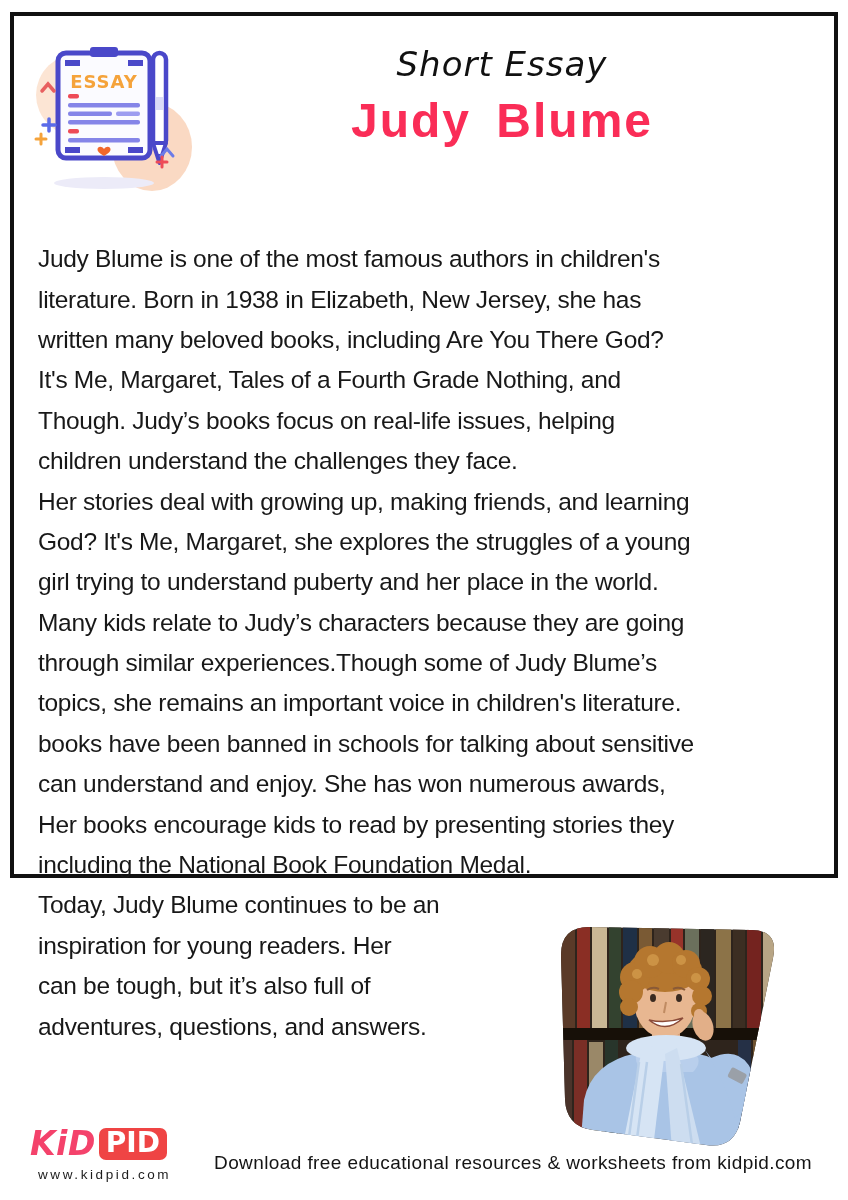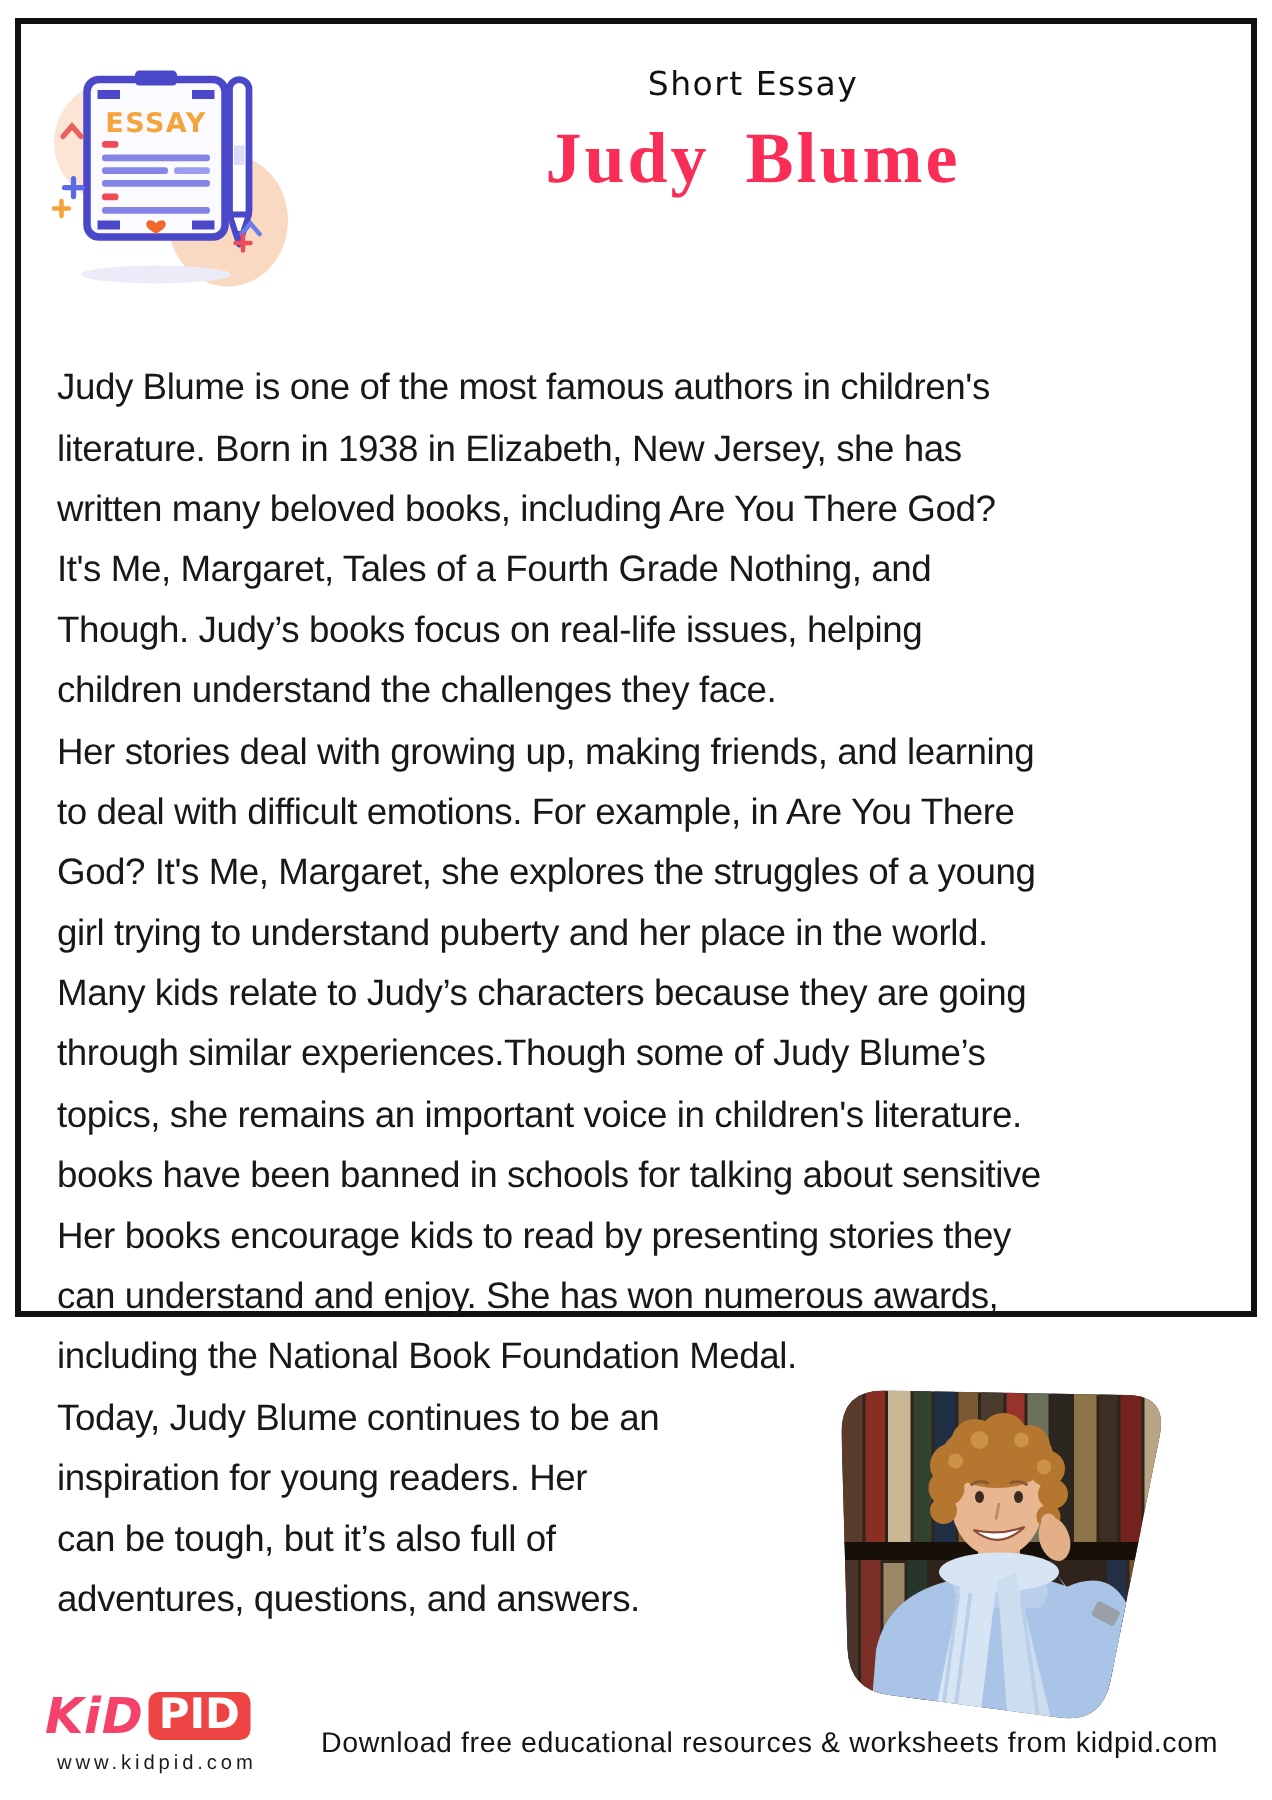--- a/index.html
+++ b/index.html
@@ -19,26 +19,27 @@
   
   .illustration {
     position: absolute; left: 28px; top: 35px; width: 175px; height: 165px;
   }
   .header-block {
     position: absolute; left: 212px; top: 44px; width: 580px;
     text-align: center;
   }
   .subtitle {
     font-family: "DejaVu Sans", sans-serif;
-    font-size: 22px; font-weight: 500; color: #111;
+    font-size: 34px; font-weight: 500; color: #111;
     letter-spacing: 1px;
+    font-style: italic;
   }
   .title {
     margin-top: 9px;
-    font-family: Liberation Serif, serif;
+    font-family: Liberation Sans, sans-serif;
     font-size: 48px; font-weight: 800; color: #fa2d57;
     letter-spacing: 2px; word-spacing: 10px;
   }
   
   .essay-body {
     position: absolute; left: 38px; top: 239px; width: 780px;
   }
   .line {
     height: 40.4px;
     display: flex; align-items: center;
@@ -126,29 +127,28 @@
   </div>
 
   <div class="essay-body">
     <div class="line">Judy Blume is one of the most famous authors in children's</div>
     <div class="line">literature. Born in 1938 in Elizabeth, New Jersey, she has</div>
     <div class="line">written many beloved books, including Are You There God?</div>
     <div class="line">It's Me, Margaret, Tales of a Fourth Grade Nothing, and</div>
     <div class="line">Though. Judy’s books focus on real-life issues, helping</div>
     <div class="line">children understand the challenges they face.</div>
     <div class="line">Her stories deal with growing up, making friends, and learning</div>
-    <div class="line">to deal with difficult emotions. For example, in Are You There</div>
     <div class="line">God? It's Me, Margaret, she explores the struggles of a young</div>
     <div class="line">girl trying to understand puberty and her place in the world.</div>
     <div class="line">Many kids relate to Judy’s characters because they are going</div>
     <div class="line">through similar experiences.Though some of Judy Blume’s</div>
     <div class="line">topics, she remains an important voice in children's literature.</div>
     <div class="line">books have been banned in schools for talking about sensitive</div>
+    <div class="line">can understand and enjoy. She has won numerous awards,</div>
     <div class="line">Her books encourage kids to read by presenting stories they</div>
-    <div class="line">can understand and enjoy. She has won numerous awards,</div>
     <div class="line">including the National Book Foundation Medal.</div>
     <div class="line">Today, Judy Blume continues to be an</div>
     <div class="line">inspiration for young readers. Her</div>
     <div class="line">can be tough, but it’s also full of</div>
     <div class="line">adventures, questions, and answers.</div>
   </div>
 
   <svg class="photo" viewBox="0 0 250 242">
     <defs>
       <clipPath id="photoClip">

